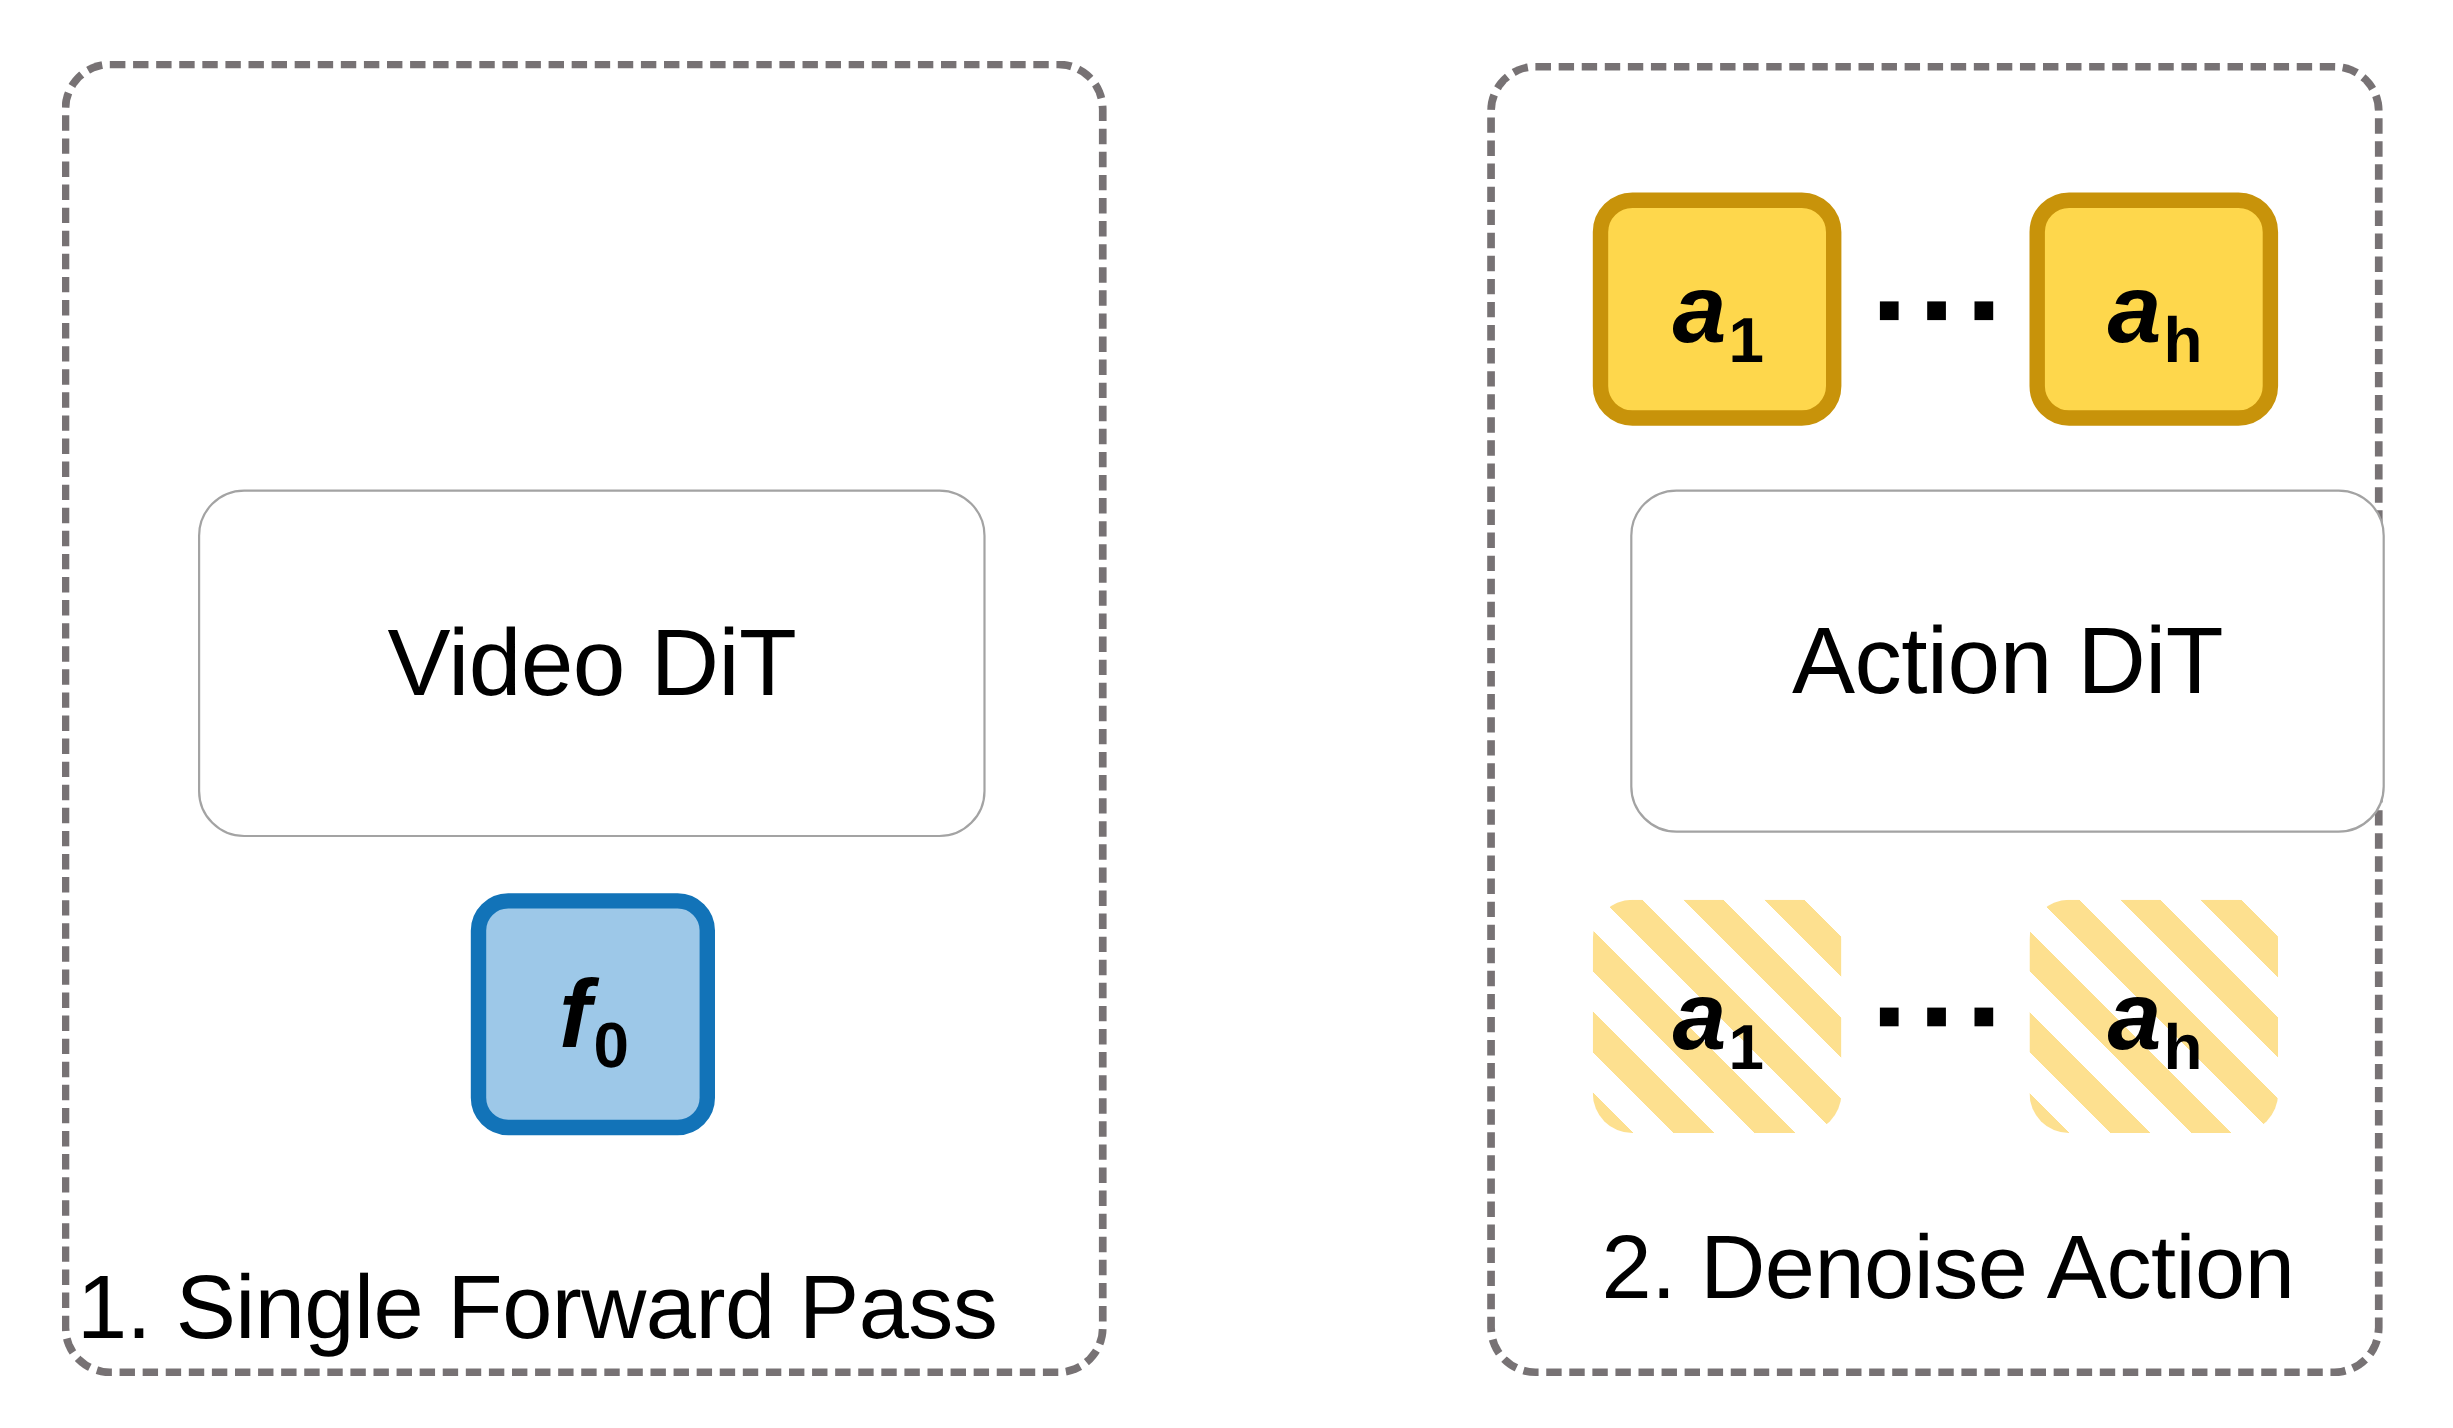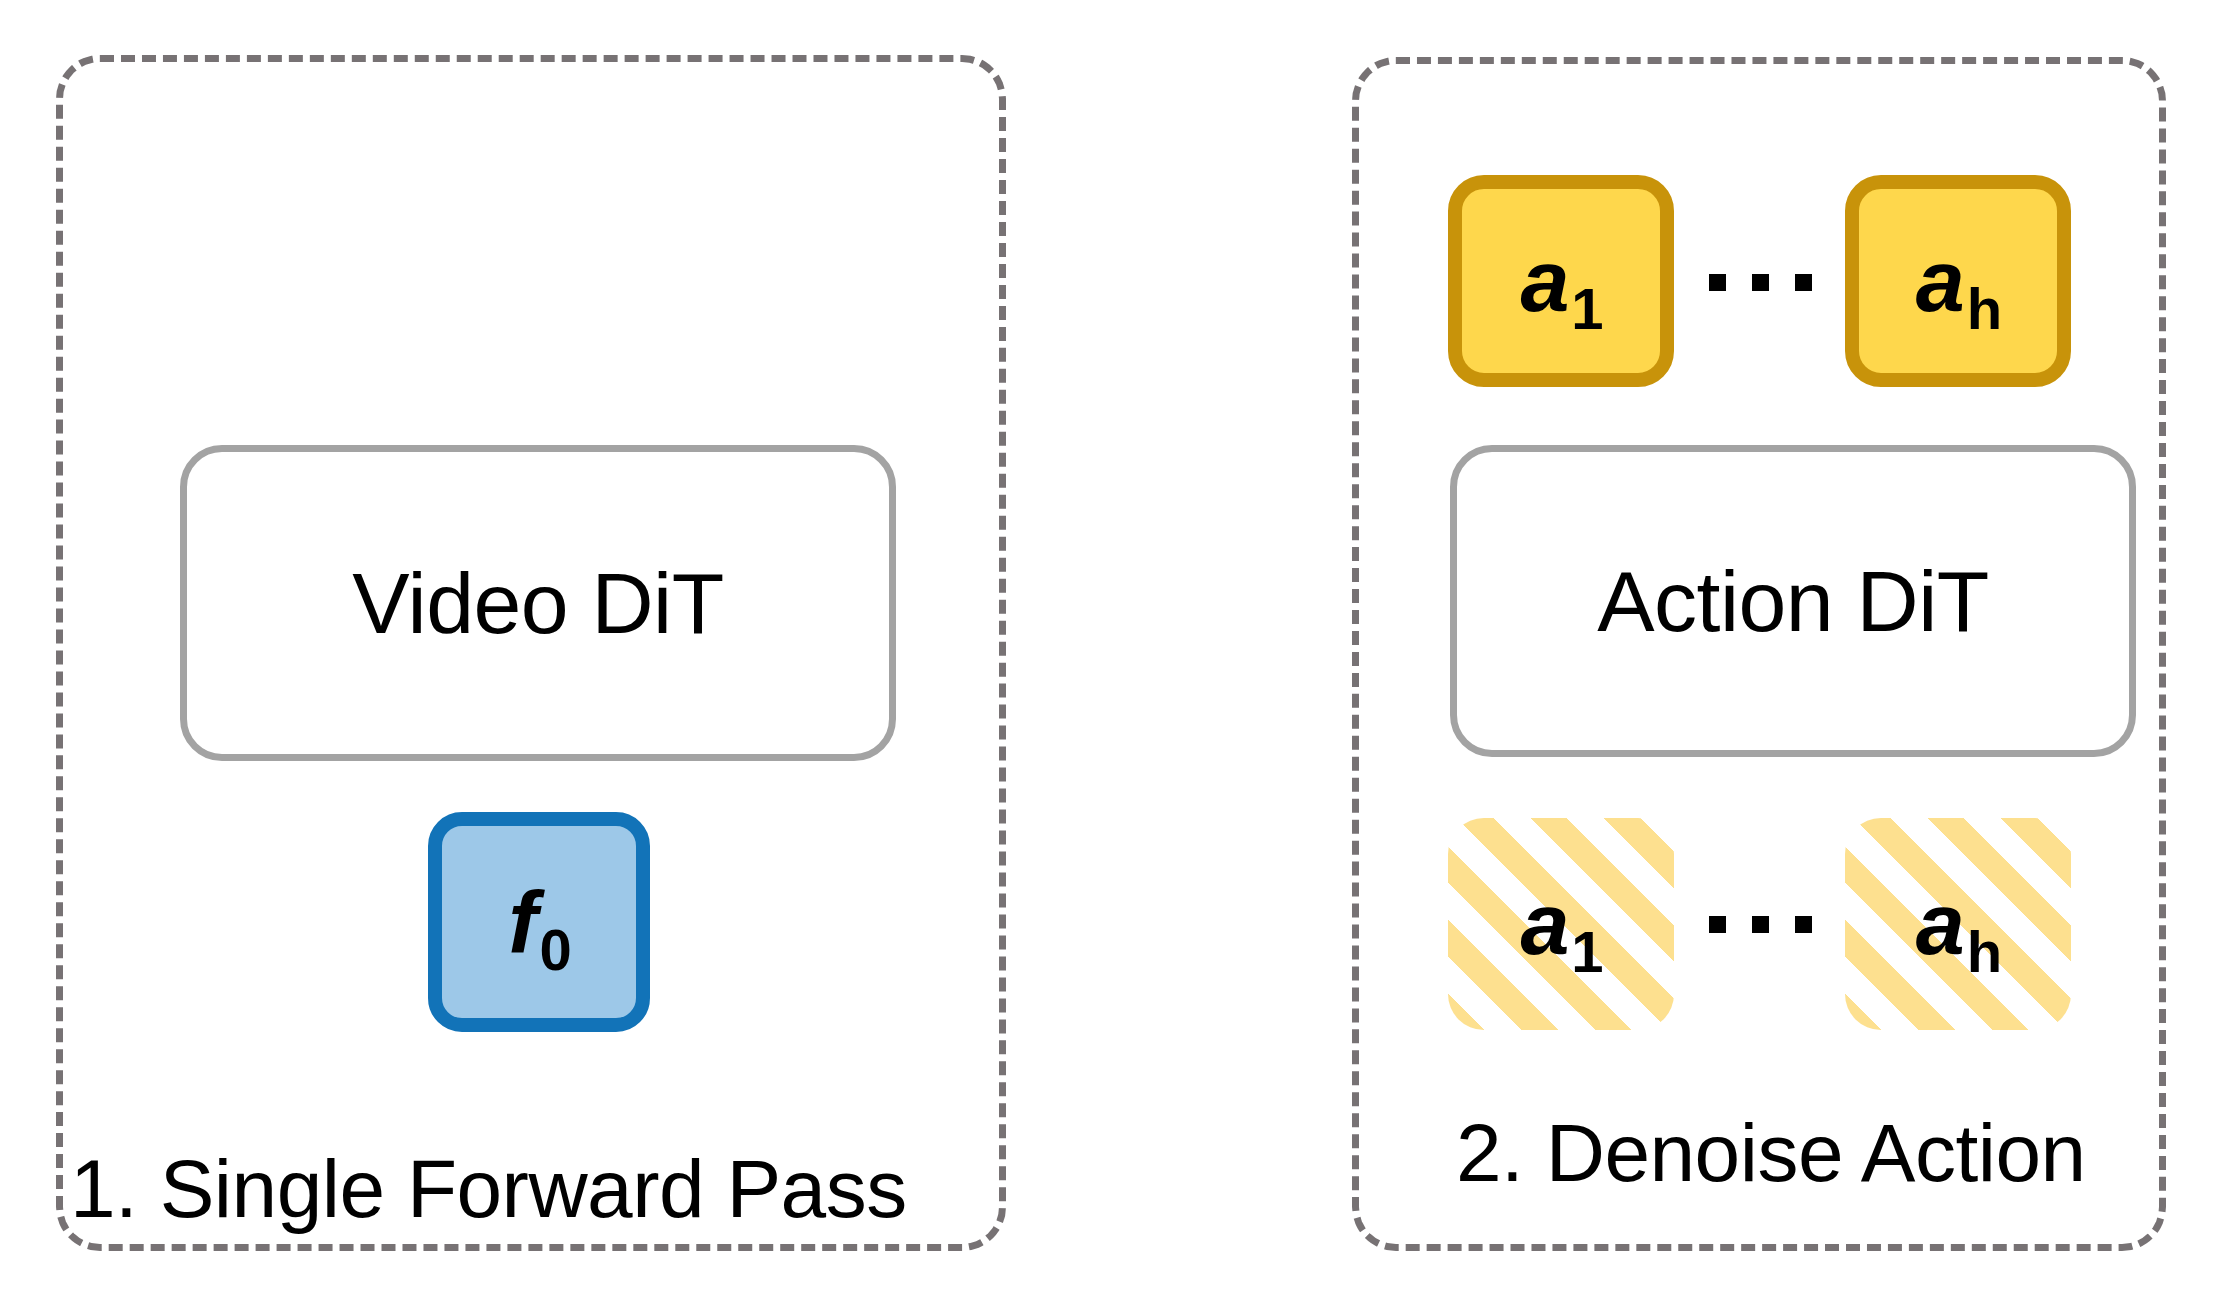--- a/index.html
+++ b/index.html
@@ -37,36 +37,36 @@
     white-space: nowrap;
     letter-spacing: -0.5px;
   }
   #caption-left  { left: 70px;   top: 1148px; }
   #caption-right { left: 1424px; top: 1112px; margin-left: 32px; }
 
   
   .model-box {
     position: absolute;
     box-sizing: border-box;
-    border: 7px solid #a3a3a3;
+    border: 2px solid #a3a3a3;
     border-radius: 42px;
     background: #ffffff;
     display: flex;
     align-items: center;
     justify-content: center;
   }
   .model-box .model-label {
     color: #000000;
     font-size: 86px;
     line-height: 1;
     white-space: nowrap;
     letter-spacing: -0.5px;
   }
   #video-dit  { left: 180px;  top: 445px; width: 716px; height: 316px; }
-  #action-dit { left: 1450px; top: 445px; width: 686px; height: 312px; }
+  #action-dit { left: 1482px; top: 445px; width: 686px; height: 312px; }
 
   
   #frame-token {
     position: absolute;
     left: 428px; top: 812px;
     width: 222px; height: 220px;
     box-sizing: border-box;
     border: 14px solid #1273B8;
     border-radius: 34px;
     background: #9DC8E8;

